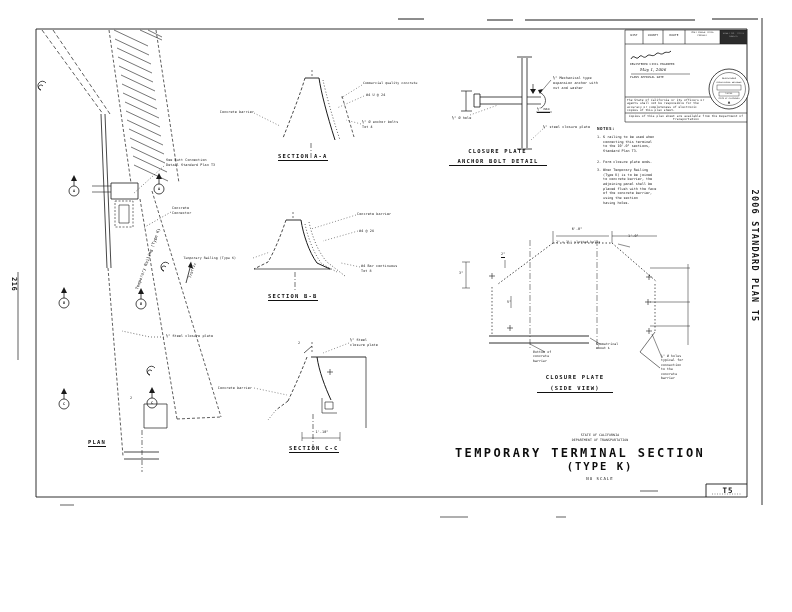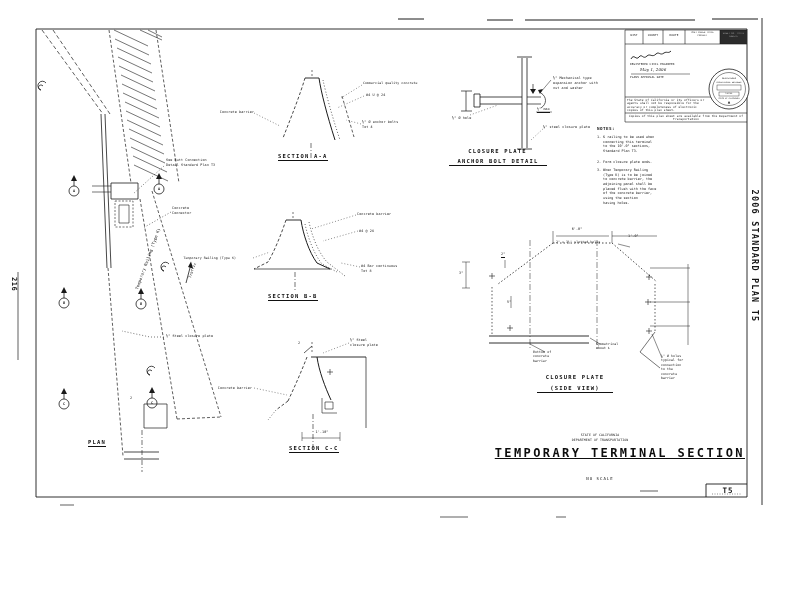--- a/index.html
+++ b/index.html
@@ -279,17 +279,18 @@
 typical for
 connection
 to the
 concrete
 barrier</div>
 <div class="ttl c" style="left:530px;width:90px;top:374px;">CLOSURE PLATE</div>
 <div class="ttl tu c" style="left:537px;width:76px;top:385px;">(SIDE VIEW)</div>
 
 <div class="lbl c" style="left:500px;width:200px;top:433px;font-size:3.2px;">STATE OF CALIFORNIA</div>
 <div class="lbl c" style="left:500px;width:200px;top:438px;font-size:3.2px;">DEPARTMENT OF TRANSPORTATION</div>
-<div class="big1" style="left:455px;width:290px;text-align:right;top:446px;text-decoration:underline;">TEMPORARY TERMINAL SECTION</div>
+<div class="big1" style="left:455px;width:290px;text-align:left;top:446px;">TEMPORARY TERMINAL SECTION</div>
+<div class="big2" style="left:455px;width:290px;text-align:center;top:460px;">(TYPE K)</div>
 <div class="lbl c" style="left:560px;width:80px;top:476px;font-size:4px;letter-spacing:1px;">NO SCALE</div>
 <div class="lbl c" style="left:712px;width:32px;top:485.5px;font-size:7.5px;font-weight:700;letter-spacing:1px;text-align:center;">T5</div>
 
 </div>
 
 </body></html>

